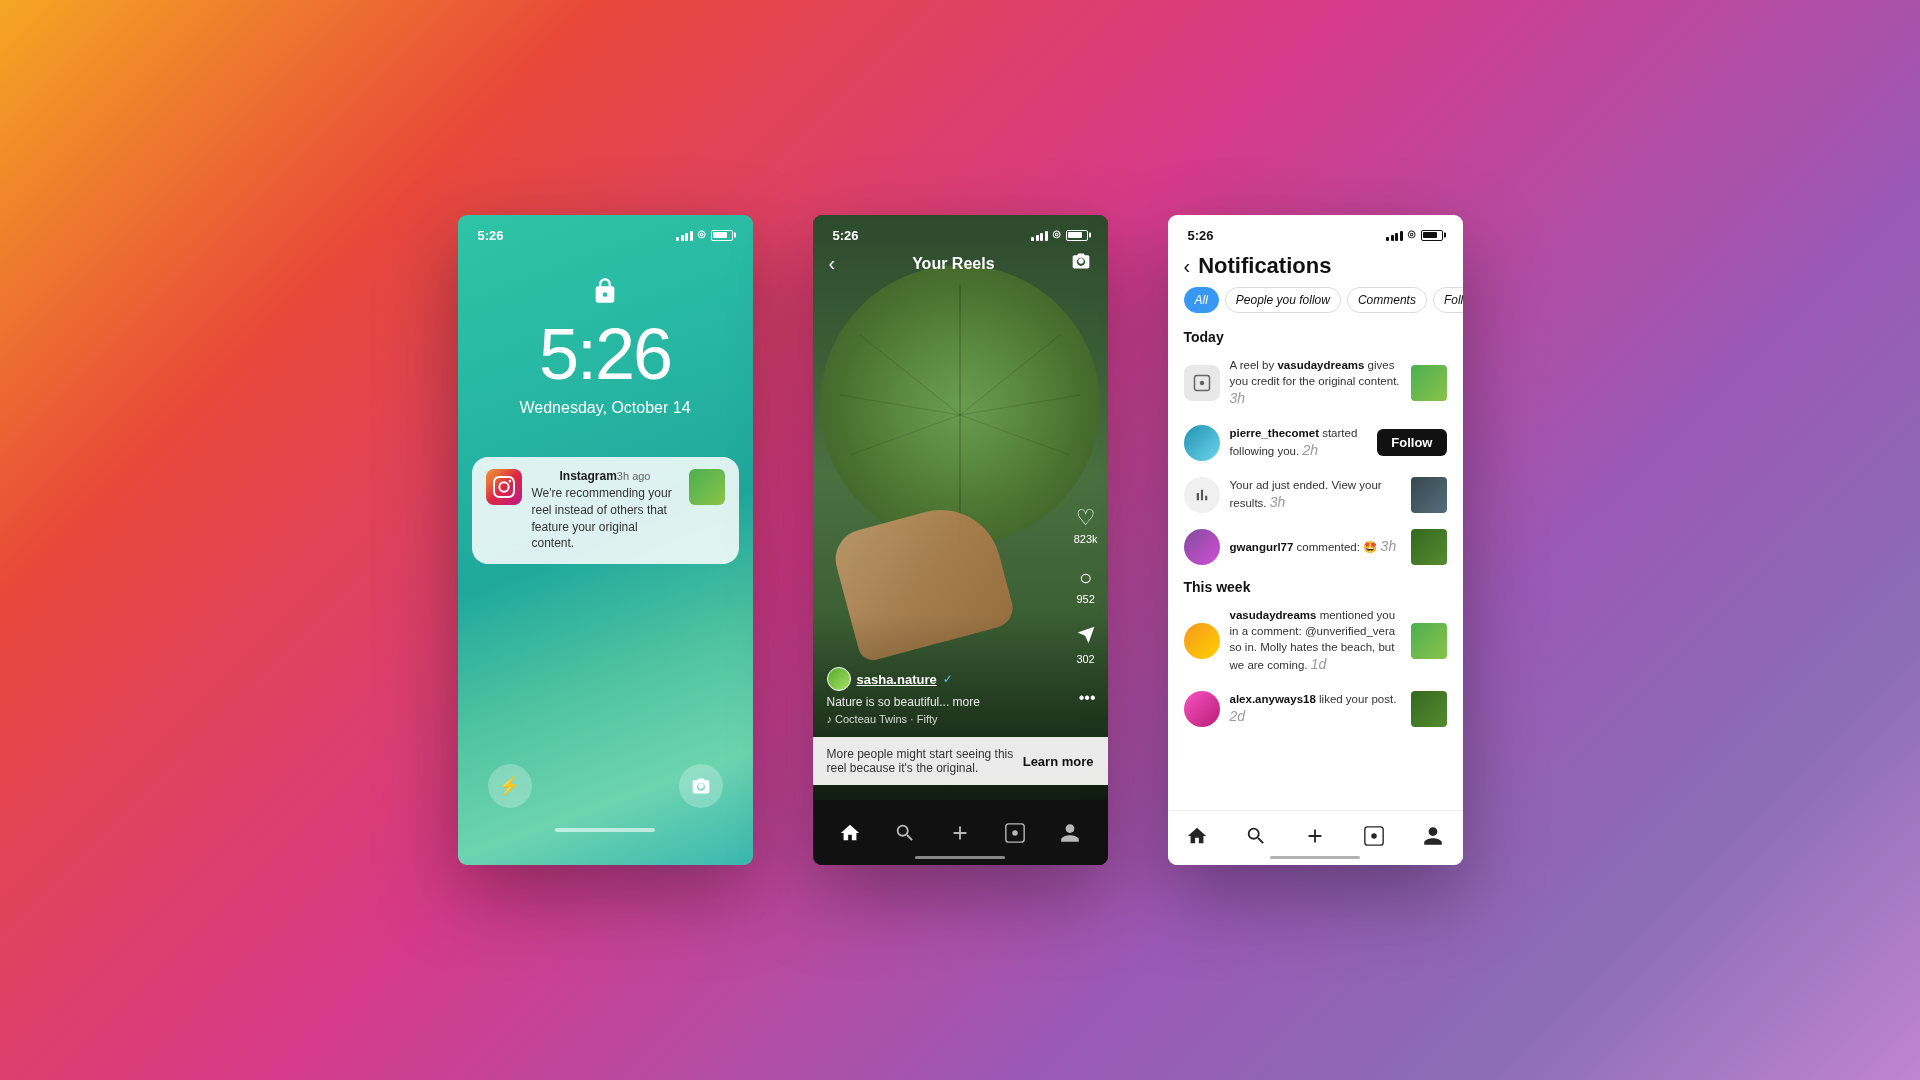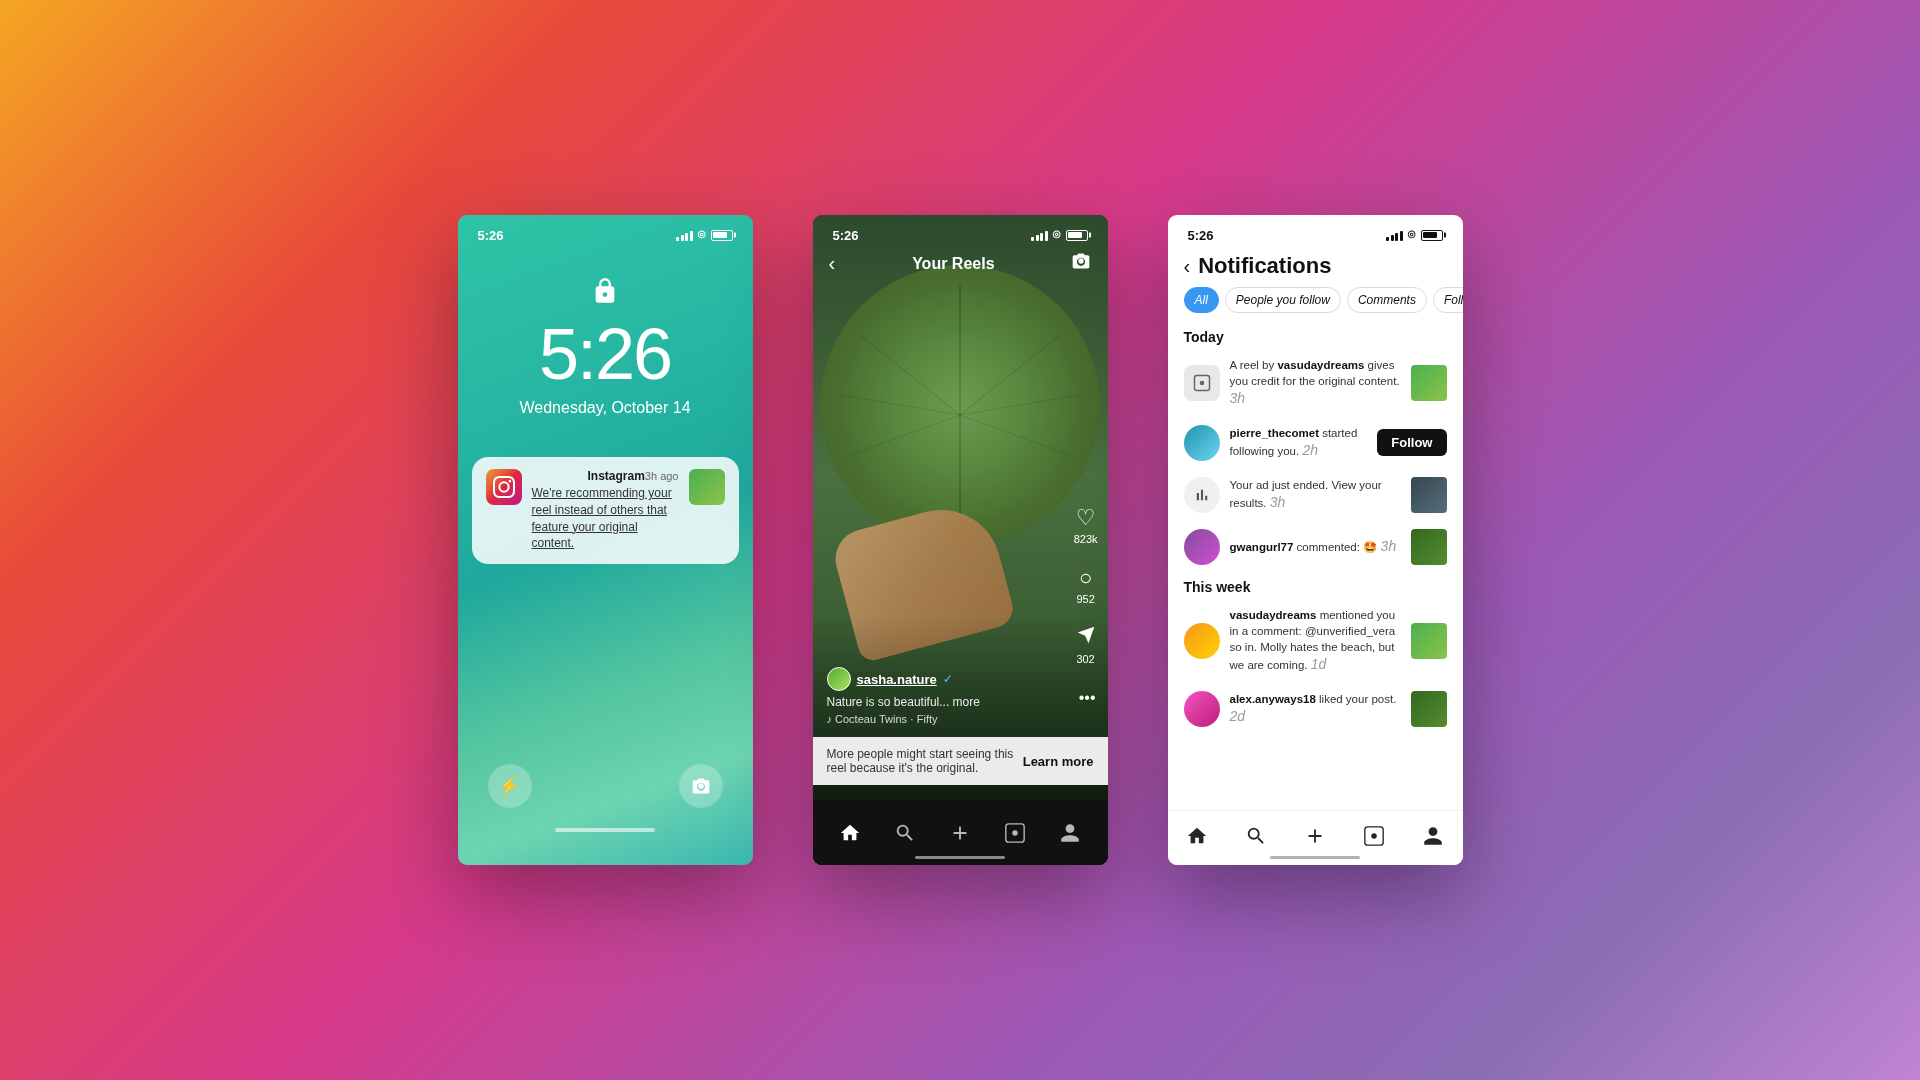--- a/index.html
+++ b/index.html
@@ -75,27 +75,27 @@
       border-radius: 8px;
       background: linear-gradient(135deg, #f09433, #e6683c, #dc2743, #cc2366, #bc1888);
       display: flex;
       align-items: center;
       justify-content: center;
       flex-shrink: 0;
     }
     .notif-content { flex: 1; }
     .notif-header {
       display: flex;
-      justify-content: flex-end;
+      justify-content: center;
       align-items: center;
       margin-bottom: 2px;
     }
     .notif-app-name { font-weight: 700; font-size: 12px; color: #1a1a1a; }
     .notif-time { font-size: 11px; color: #666; }
-    .notif-text { font-size: 12px; color: #333; line-height: 1.4; text-decoration: underline; }
+    .notif-text { font-size: 12px; color: #333; line-height: 1.4; }
     .notif-thumb {
       width: 36px;
       height: 36px;
       border-radius: 6px;
       background: linear-gradient(135deg, #7ec8a0, #4a9870);
       flex-shrink: 0;
       overflow: hidden;
     }
     .lock-bottom {
       display: flex;

